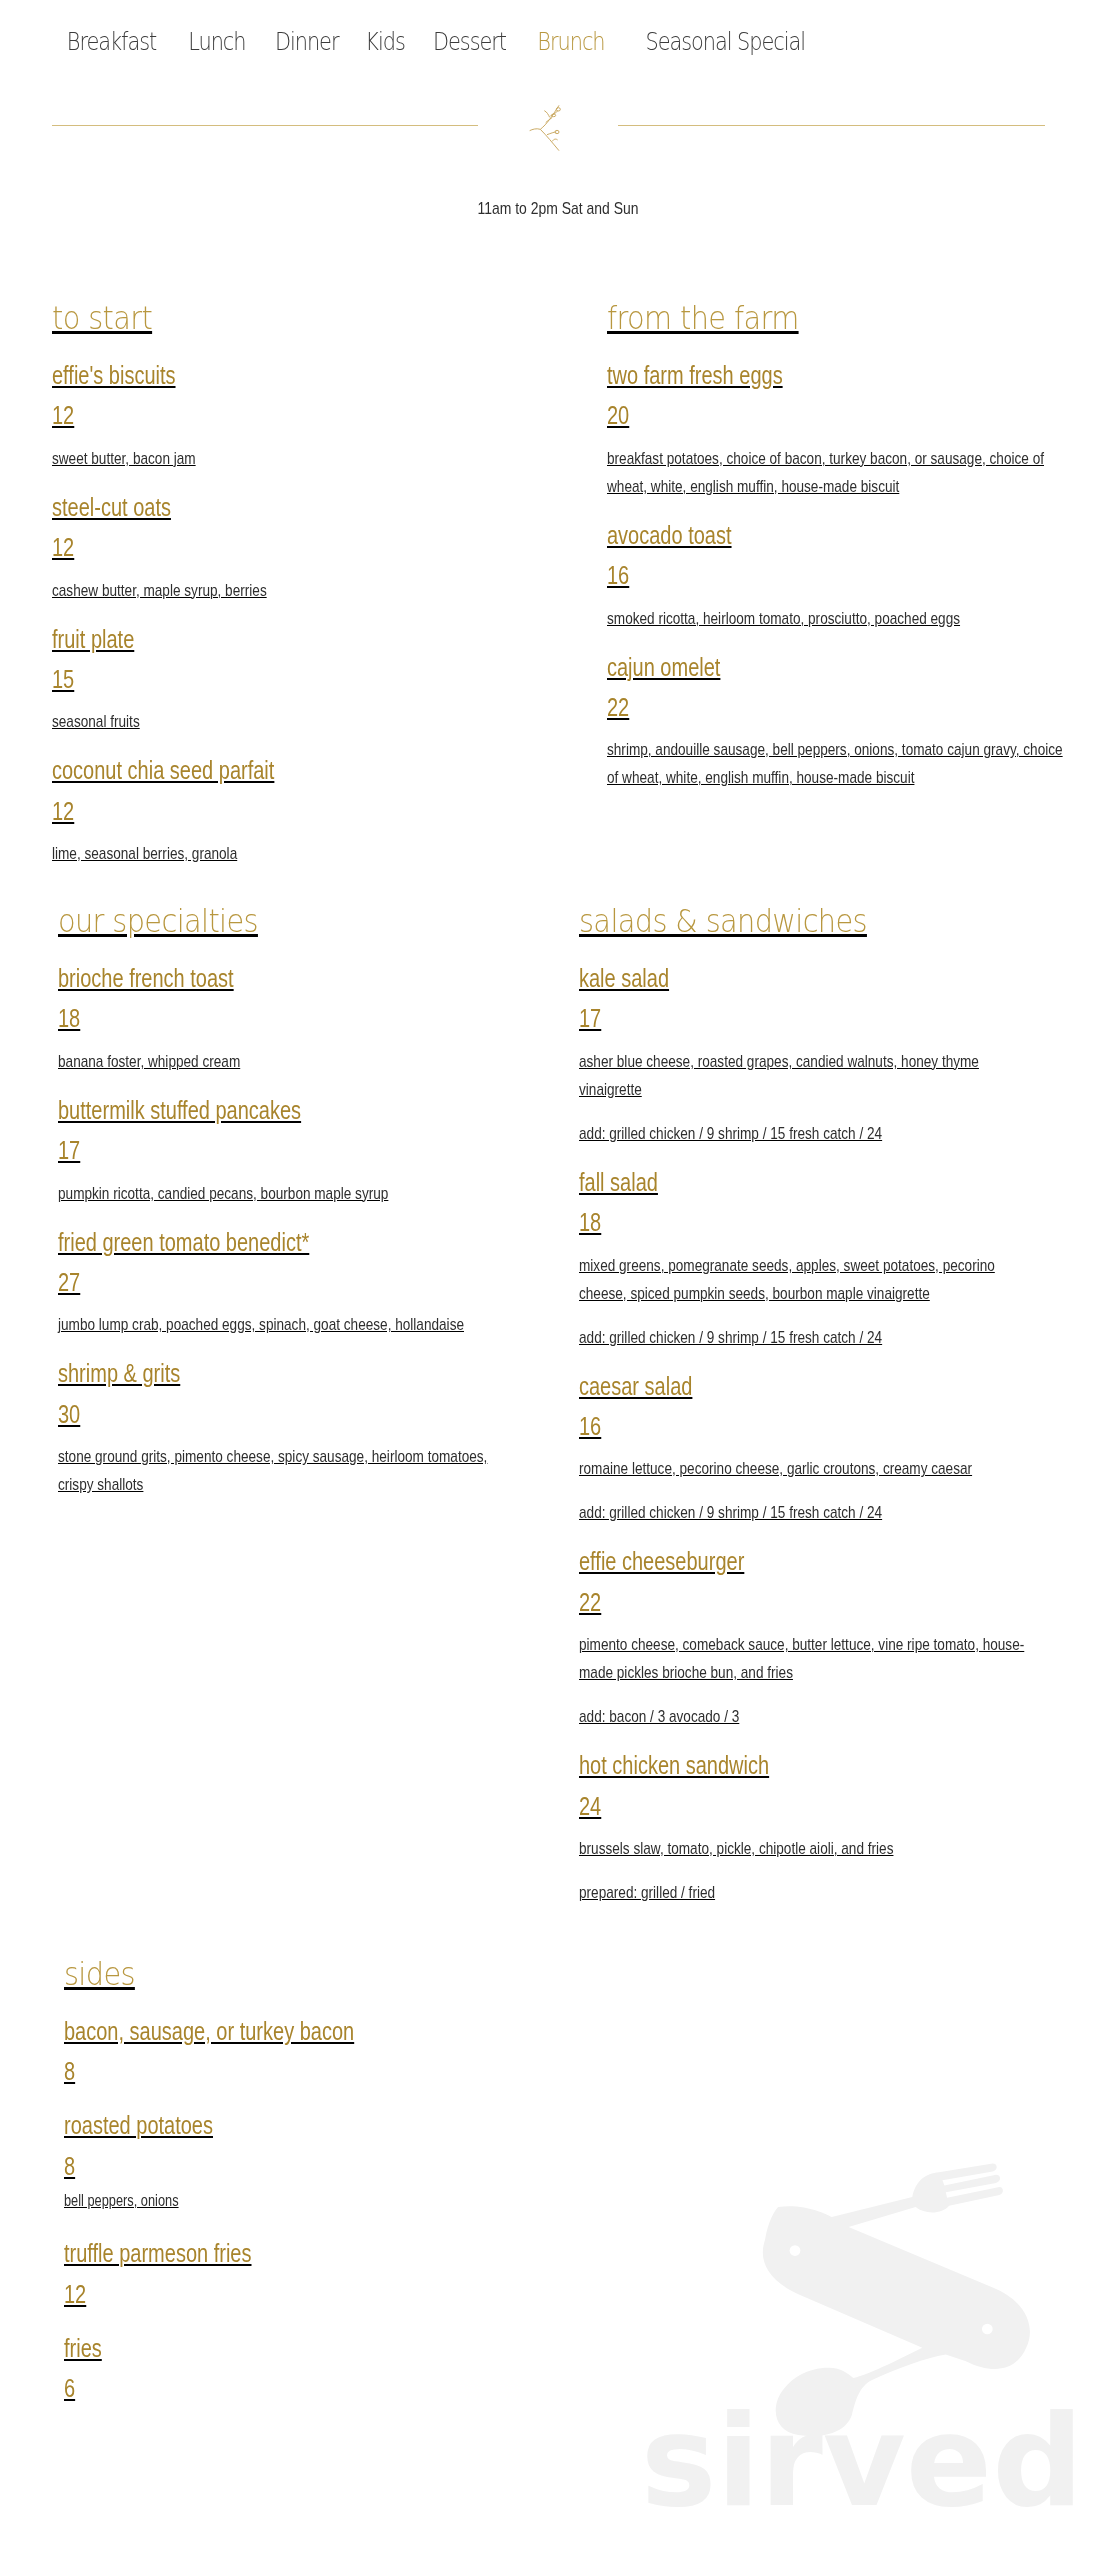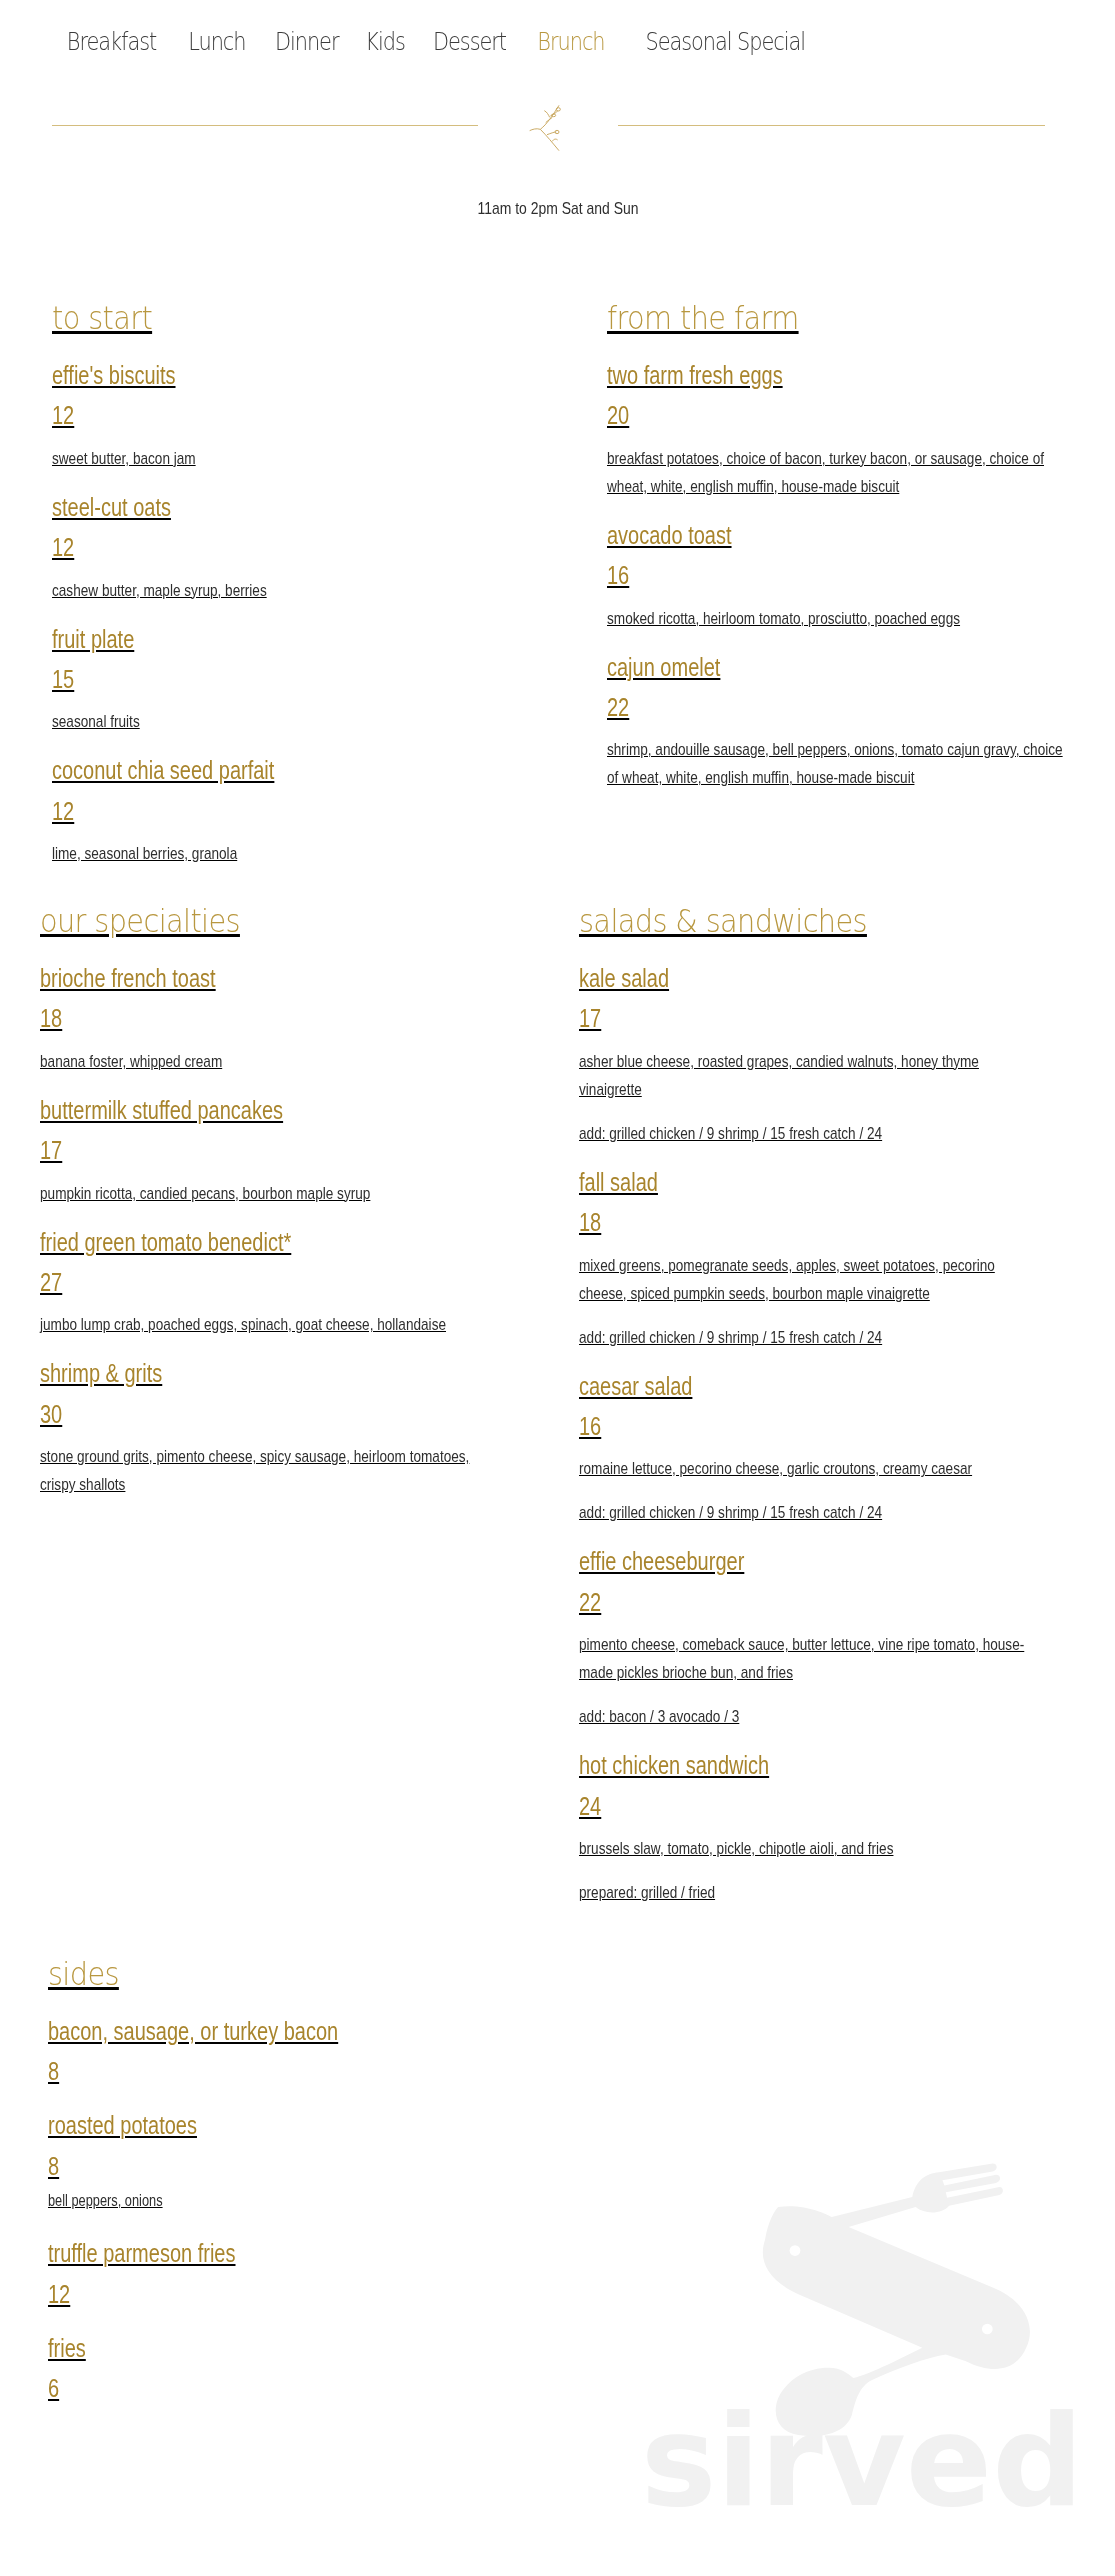--- a/index.html
+++ b/index.html
@@ -89,21 +89,21 @@
     <div class="item-price">16</div>
     <div class="item-desc">smoked ricotta, heirloom tomato, prosciutto, poached eggs</div>
   </div>
   <div class="item">
     <div class="item-name">cajun omelet</div>
     <div class="item-price">22</div>
     <div class="item-desc">shrimp, andouille sausage, bell peppers, onions, tomato cajun gravy, choice of wheat, white, english muffin, house-made biscuit</div>
   </div>
 </div>
 
-<div class="col" style="left:40px;top:902px;">
+<div class="col" style="left:58px;top:902px;">
   <div class="sec-title">our specialties</div>
   <div class="item">
     <div class="item-name">brioche french toast</div>
     <div class="item-price">18</div>
     <div class="item-desc">banana foster, whipped cream</div>
   </div>
   <div class="item">
     <div class="item-name">buttermilk stuffed pancakes</div>
     <div class="item-price">17</div>
     <div class="item-desc">pumpkin ricotta, candied pecans, bourbon maple syrup</div>
@@ -147,21 +147,21 @@
     <div class="item-add">add: bacon / 3 avocado / 3</div>
   </div>
   <div class="item">
     <div class="item-name">hot chicken sandwich</div>
     <div class="item-price">24</div>
     <div class="item-desc">brussels slaw, tomato, pickle, chipotle aioli, and fries</div>
     <div class="item-add">prepared: grilled / fried</div>
   </div>
 </div>
 
-<div class="col sides" style="left:48px;top:1955px;">
+<div class="col sides" style="left:64px;top:1955px;">
   <div class="sec-title">sides</div>
   <div class="item">
     <div class="item-name">bacon, sausage, or turkey bacon</div>
     <div class="item-price">8</div>
   </div>
   <div class="item">
     <div class="item-name">roasted potatoes</div>
     <div class="item-price">8</div>
     <div class="item-desc">bell peppers, onions</div>
   </div>

